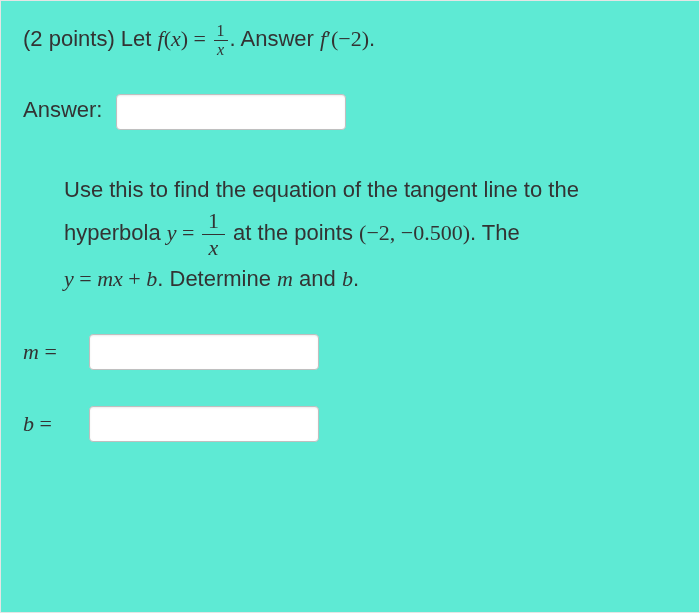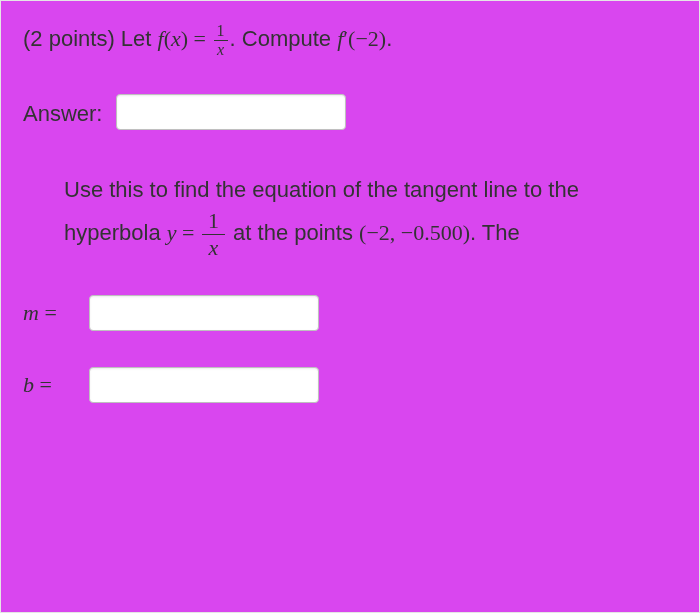--- a/index.html
+++ b/index.html
@@ -5,21 +5,21 @@
   * { box-sizing: border-box; }
   body {
     margin: 0;
     padding: 0;
     background: #ffffff;
     font-family: Arial, Helvetica, sans-serif;
   }
   .panel {
     width: 700px;
     height: 613px;
-    background: #d946ef;
+    background: #5eead4;
     border: 1px solid #e5e5e5;
     padding: 22px 22px 22px 22px;
     color: #333;
     font-size: 22px;
     line-height: 1.45;
   }
   .row {
     margin-bottom: 28px;
   }
   .row:last-child { margin-bottom: 0; }
@@ -32,21 +32,21 @@
     font-family: "Times New Roman", Times, serif;
     line-height: 1;
     padding: 0 2px;
   }
   .frac .num { display: block; font-size: 16px; padding: 0 3px 1px 3px; }
   .frac .den { display: block; font-size: 16px; border-top: 1px solid #333; padding: 1px 3px 0 3px; font-style: italic; }
   .frac-lg .num { font-size: 22px; padding: 0 6px 2px 6px; }
   .frac-lg .den { font-size: 22px; padding: 2px 6px 0 6px; border-top: 1.5px solid #333; }
   .answer-row {
     display: flex;
-    align-items: flex-end;
+    align-items: flex-start;
     gap: 14px;
     margin-top: 36px;
     margin-bottom: 40px;
   }
   .input-box {
     display: inline-block;
     width: 230px;
     height: 36px;
     background: #ffffff;
     border: 1px solid #bfbfbf;
@@ -80,39 +80,42 @@
 </style>
 </head>
 <body>
 
 <div class="panel">
 
   <div class="row">
     <span>(2 points)</span>
     <span> <span>Let</span> </span>
     <span class="nowrap">
-      <span class="math-i">f</span><span class="math-r">(</span><span class="math-i">x</span><span class="math-r">)</span><span class="math-r"> = </span><span class="frac inline-middle"><span class="num">1</span><span class="den">x</span></span></span><span>. Compute</span>
+      <span class="math-i">f</span><span class="math-r">(</span><span class="math-i">x</span><span class="math-r">)</span><span class="math-r"> = </span><span class="frac inline-middle"><span class="num">1</span><span class="den">x</span></span></span><span>. Answer</span>
     <span class="nowrap">
       <span class="math-i">f</span><span class="math-r">′</span><span class="math-r">(</span><span class="math-r">−2</span><span class="math-r">)</span><span>.</span>
     </span>
   </div>
 
   <div class="answer-row">
     <span>Answer:</span>
     <input type="text" class="input-box" value="" style="">
   </div>
 
   <div class="text-block">
     <div>Use this to find the equation of the tangent line to the</div>
     <div>
       <span>hyperbola</span>
       <span class="nowrap">
         <span class="math-i">y</span><span class="math-r"> = </span><span class="frac frac-lg inline-middle"><span class="num">1</span><span class="den">x</span></span>
       </span><span> at the points </span><span class="math-r">(−2, −0.500)</span><span>. The</span>
     </div>
+    <div>
+      <span class="math-i">y</span><span class="math-r"> = </span><span class="math-i">m</span><span class="math-i">x</span><span class="math-r"> + </span><span class="math-i">b</span><span>. Determine </span><span class="math-i">m</span><span> and </span><span class="math-i">b</span><span>.</span>
+    </div>
   </div>
 
   <div class="eqrow">
     <span class="label"><span class="math-i">m</span><span class="eq"> =</span></span>
     <input type="text" class="input-box" value="" style="">
   </div>
 
   <div class="eqrow">
     <span class="label"><span class="math-i">b</span><span class="eq"> =</span></span>
     <input type="text" class="input-box" value="" style="">

